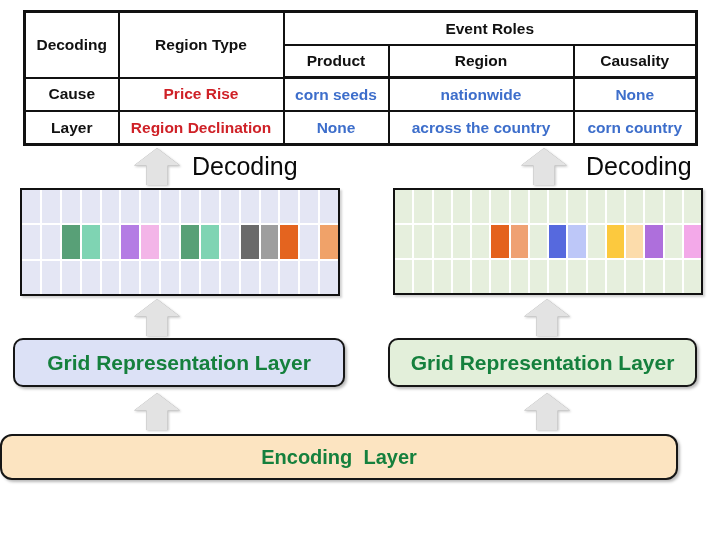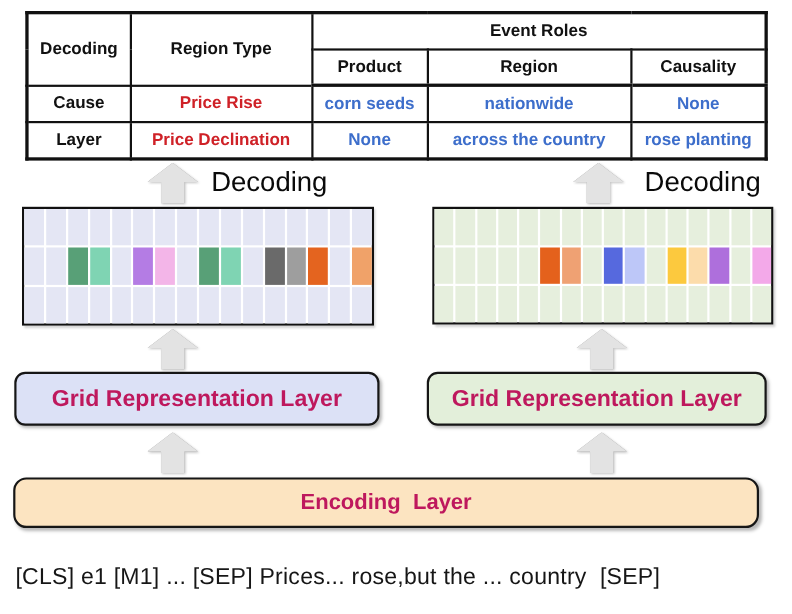--- a/index.html
+++ b/index.html
@@ -40,21 +40,21 @@
     position:absolute;display:grid;gap:2px;background:#ffffff;
     border:2.5px solid #111;box-sizing:border-box;
     box-shadow:2px 2px 2px rgba(0,0,0,0.18);
   }
   .grid-cell{width:100%;height:100%;}
   
   .layer-box{
     position:absolute;display:flex;align-items:center;justify-content:center;
     border:2.5px solid #161616;border-radius:10px;box-sizing:border-box;
     box-shadow:2px 2px 3px rgba(0,0,0,0.28);
-    font-size:21px;font-weight:700;color:#be185d;
+    font-size:21px;font-weight:700;color:#15803d;
   }
   .pre-space{white-space:pre;}
   
   .input-seq{
     position:absolute;left:14px;top:513px;font-size:21px;color:#161616;
     white-space:pre;letter-spacing:0.2px;
   }
 </style>
 </head>
 <body>
@@ -82,24 +82,24 @@
       </tr>
       <tr class="drow">
         <td>Cause</td>
         <td class="valcell" style="color: rgb(207, 33, 39);">Price Rise</td>
         <td class="valcell" style="color: rgb(61, 110, 203);">corn seeds</td>
         <td class="valcell" style="color: rgb(61, 110, 203);">nationwide</td>
         <td class="valcell" style="color: rgb(61, 110, 203);">None</td>
       </tr>
       <tr class="drow">
         <td>Layer</td>
-        <td class="valcell" style="color: rgb(207, 33, 39);">Price Declination</td>
+        <td class="valcell" style="color: rgb(207, 33, 39);">Region Declination</td>
         <td class="valcell" style="color: rgb(61, 110, 203);">None</td>
         <td class="valcell" style="color: rgb(61, 110, 203);">across the country</td>
-        <td class="valcell" style="color: rgb(61, 110, 203);">rose planting</td>
+        <td class="valcell" style="color: rgb(61, 110, 203);">corn country</td>
       </tr>
     </tbody>
   </table>
 
   <div class="arrow-wrap" style="left:134px;top:148px;">
     <div class="arrow-shape" style="background-color: rgb(227, 227, 227);"></div>
   </div>
   <div class="decoding-label" style="left:192px;">Decoding</div>
 
   <div class="arrow-wrap" style="left:521px;top:148px;">
@@ -222,19 +222,18 @@
     <span>Grid Representation Layer</span>
   </div>
 
   <div class="arrow-wrap" style="left:134px;top:393px;">
     <div class="arrow-shape" style="background-color: rgb(227, 227, 227);"></div>
   </div>
   <div class="arrow-wrap" style="left:524px;top:393px;">
     <div class="arrow-shape" style="background-color: rgb(227, 227, 227);"></div>
   </div>
 
-  <div class="layer-box" style="left: 12px; top: 434px; width: 678px; height: 46px; border-radius: 12px; font-size: 20px; background-color: rgb(252, 228, 193);">
+  <div class="layer-box" style="left: 0; top: 434px; width: 678px; height: 46px; border-radius: 12px; font-size: 20px; background-color: rgb(252, 228, 193);">
     <span class="pre-space">Encoding  Layer</span>
   </div>
 
-  <div class="input-seq">[CLS] e1 [M1] ... [SEP] Prices... rose,but the ... country  [SEP]</div>
 
 </div>
 
 </body></html>

